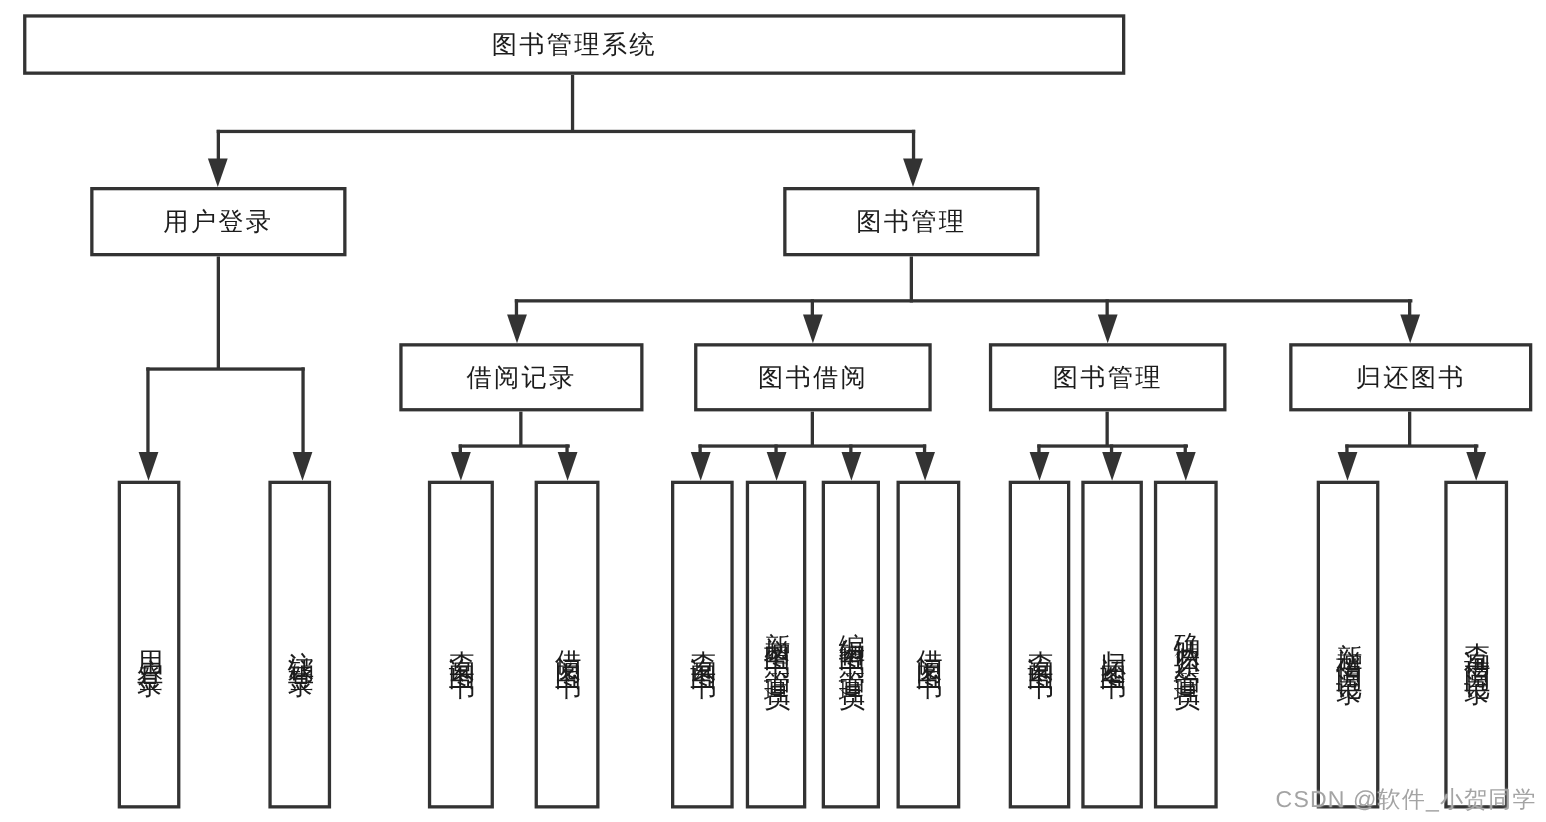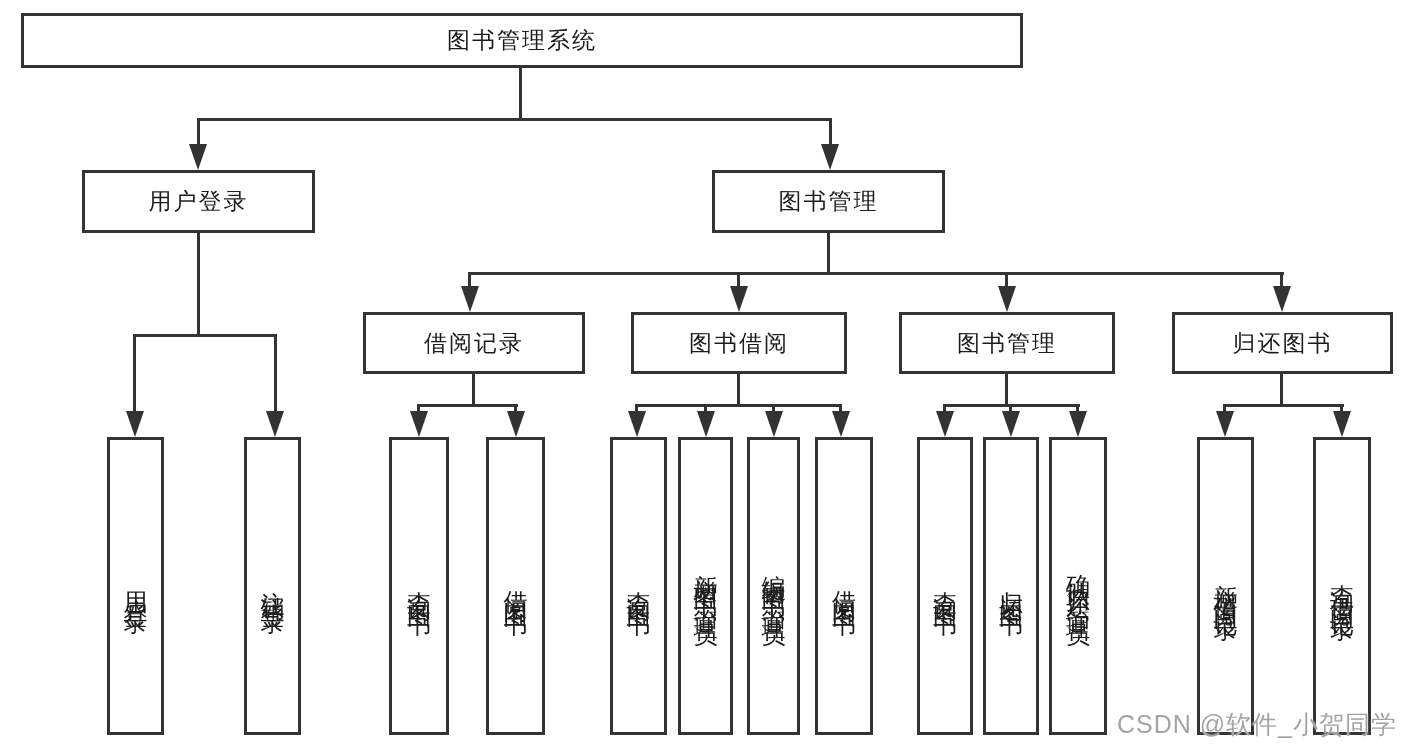--- a/index.html
+++ b/index.html
@@ -18,21 +18,21 @@
     font-size:24px;line-height:1;letter-spacing:7px;
   }
   .line{position:absolute;background:#333333;z-index:1;}
   .arrow{
     position:absolute;width:0;height:0;z-index:1;
     border-left:9px solid transparent;border-right:9px solid transparent;
     border-top:26px solid #333333;
   }
   .watermark{
     position:absolute;right:8px;bottom:6px;z-index:3;
-    font-size:25px;letter-spacing:1px;color:#a4a4a4;
+    font-size:21px;letter-spacing:1px;color:#a4a4a4;
     text-shadow:0 0 2px #ffffff;
   }
 </style>
 </head>
 <body>
 
 <div class="stage">
 
   <div class="box" style="left:21px;top:13px;width:1002px;height:55px;">
     <span>图书管理系统</span>

